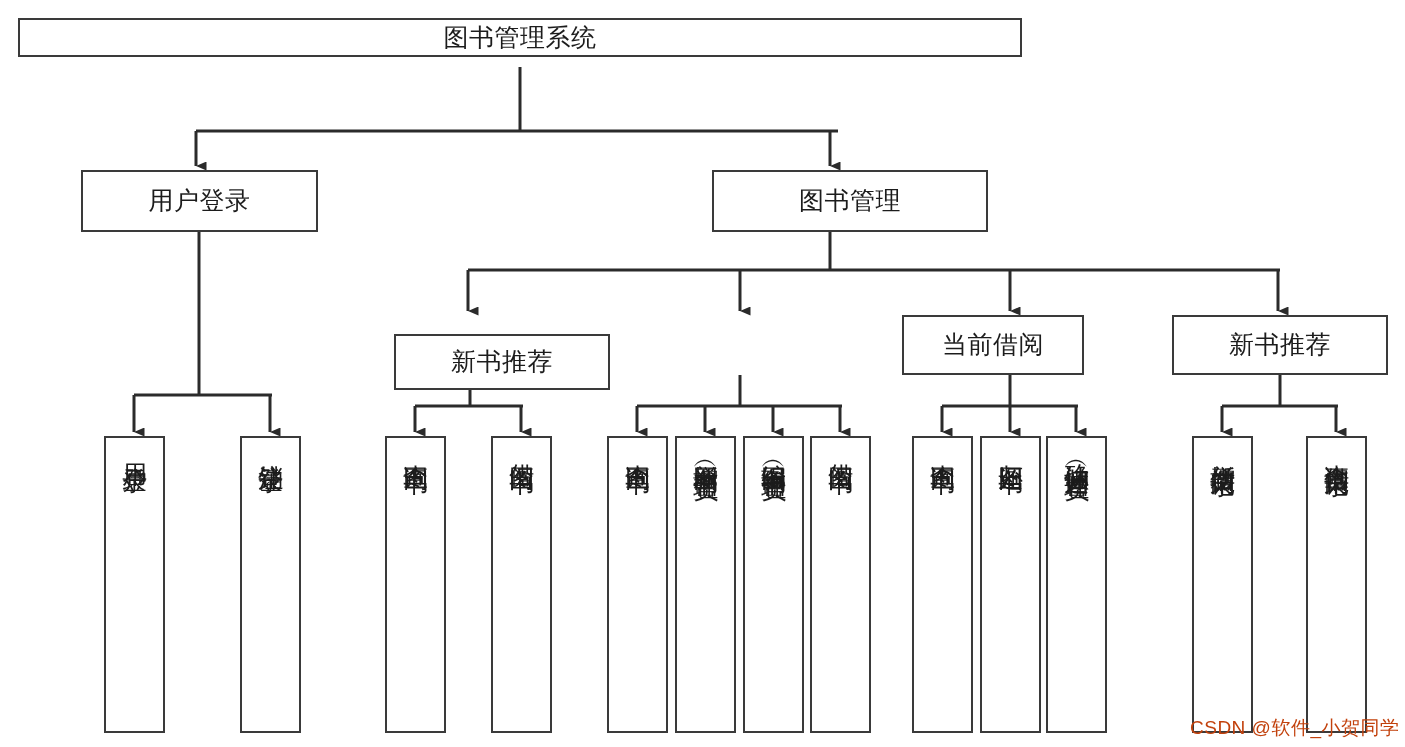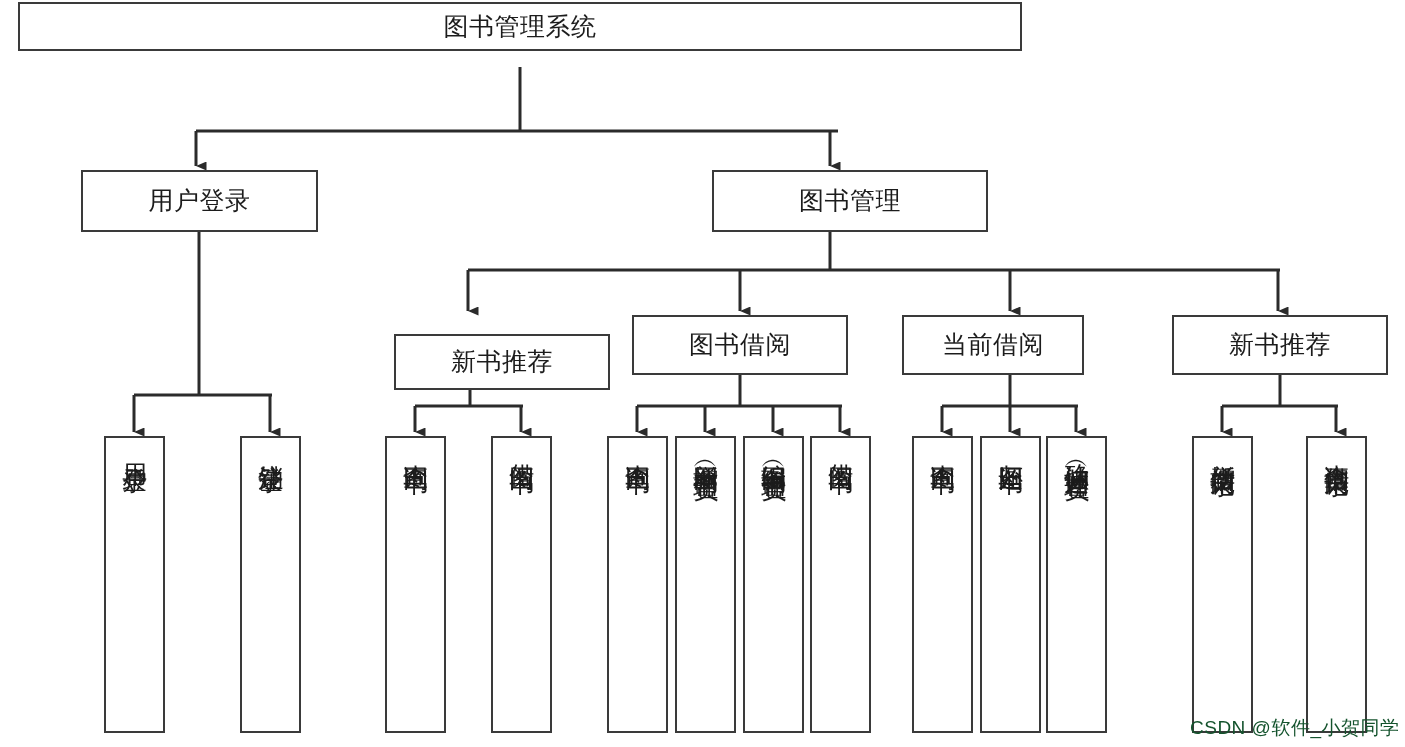--- a/index.html
+++ b/index.html
@@ -60,21 +60,21 @@
     writing-mode: vertical-rl;
     text-orientation: upright;
     font-size: 25px;
     line-height: 1.1;
     letter-spacing: 2px;
     white-space: nowrap;
     margin: 0 auto;
   }
   .watermark {
     position: absolute;
-    color: #14532d;
+    color: #c2410c;
     font-size: 19px;
     letter-spacing: 0.5px;
     white-space: nowrap;
     z-index: 5;
     font-family: "Liberation Sans", "DejaVu Sans", sans-serif;
   }
 </style>
 </head>
 <body>
 
@@ -123,39 +123,36 @@
       <path d="M1010,406 L1010,432" marker-end="url(#arrowhead)"></path>
       <path d="M1076,406 L1076,432" marker-end="url(#arrowhead)"></path>
 
       <path d="M1280,375 L1280,406"></path>
       <path d="M1222,406 L1338,406"></path>
       <path d="M1222,406 L1222,432" marker-end="url(#arrowhead)"></path>
       <path d="M1336,406 L1336,432" marker-end="url(#arrowhead)"></path>
     </g>
   </svg>
 
-  <div class="node root horiz" style="left:18px; top:2px; width:1004px; height:49px;">
+  <div class="node root horiz" style="left:18px; top:18px; width:1004px; height:39px;">
     <span class="node-label">图书管理系统</span>
   </div>
 
   <div class="node horiz" style="left:81px; top:170px; width:237px; height:62px;">
     <span class="node-label">用户登录</span>
   </div>
 
   <div class="node horiz" style="left:712px; top:170px; width:276px; height:62px;">
     <span class="node-label">图书管理</span>
   </div>
 
   <div class="node horiz" style="left:362px; top:334px; width:216px; height:56px;margin-left:32px;">
     <span class="node-label">新书推荐</span>
   </div>
 
-  <div class="node horiz" style="left:632px; top:315px; width:216px; height:60px;">
-    <span class="node-label">图书借阅</span>
-  </div>
 
   <div class="node horiz" style="left:902px; top:315px; width:182px; height:60px;">
     <span class="node-label">当前借阅</span>
   </div>
 
   <div class="node horiz" style="left:1172px; top:315px; width:216px; height:60px;">
     <span class="node-label">新书推荐</span>
   </div>
 
   <div class="node leaf" style="left:104px; top:436px; width:61px; height:297px;">

